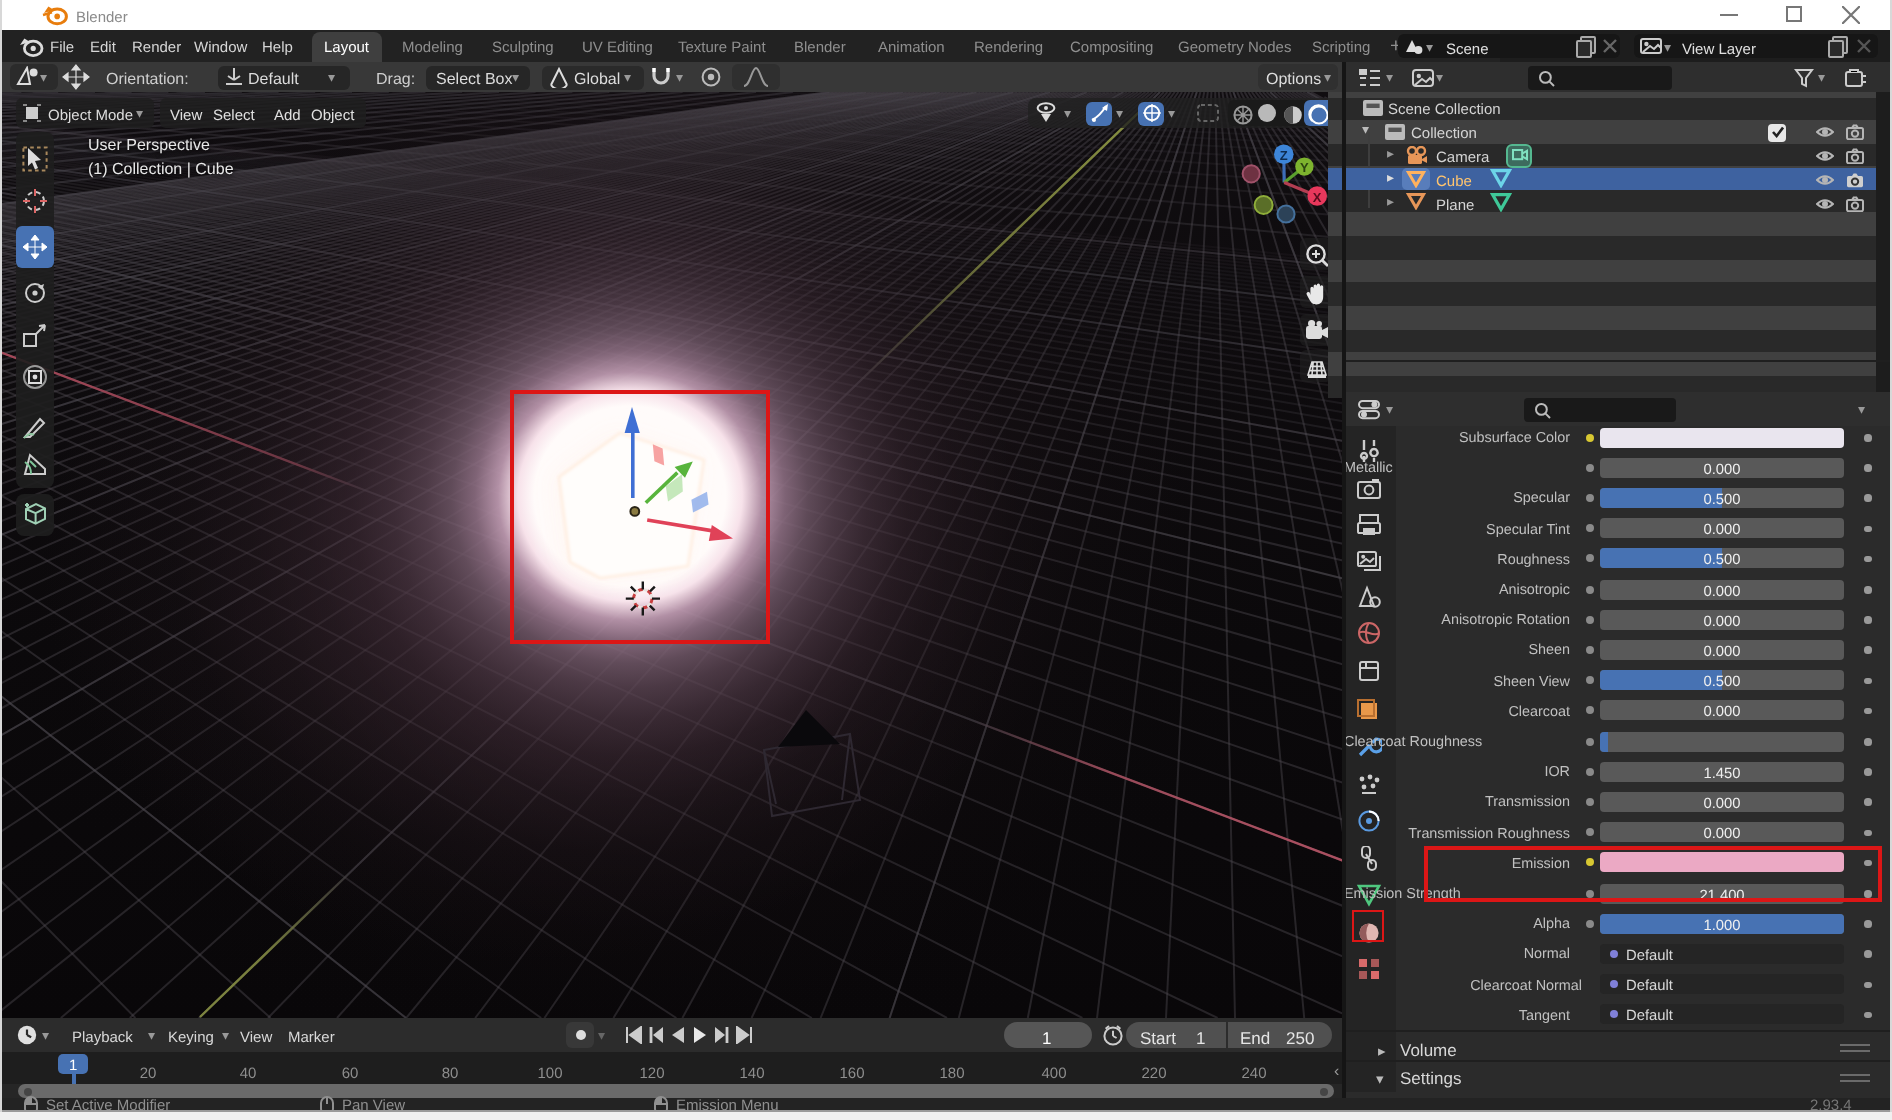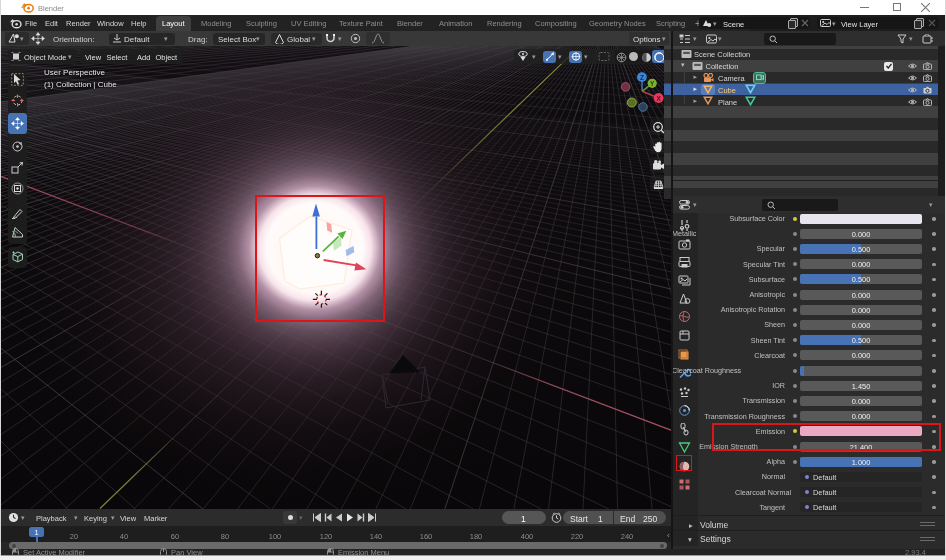--- a/index.html
+++ b/index.html
@@ -858,21 +858,21 @@
     <div class="abs" style="left:128px;top:47.9px;width:122px;height:10px;background:#595959;border-radius:2px;overflow:hidden">
       <div class="abs" style="left:0;top:0;width:61.0px;height:10px;background:#4772b3"></div>
       <div class="abs txt" style="left:0;top:1px;width:122px;text-align:center;font-size:7.4px;color:#f0f0f0">0.500</div>
     </div>
     <div class="abs txt" style="left:0;top:63.6px;width:113px;text-align:right;font-size:7.2px;color:#c0c0c0">Specular Tint</div>
     <div class="abs" style="left:121px;top:66.1px;width:4px;height:4px;border-radius:50%;background:#8a8a8a"></div>
     <div class="abs" style="left:260px;top:66.6px;width:3.5px;height:3.5px;border-radius:50%;background:#999"></div>
     <div class="abs" style="left:128px;top:63.1px;width:122px;height:10px;background:#595959;border-radius:2px;overflow:hidden">
       <div class="abs txt" style="left:0;top:1px;width:122px;text-align:center;font-size:7.4px;color:#f0f0f0">0.000</div>
     </div>
-    <div class="abs txt" style="left:0;top:78.8px;width:113px;text-align:right;font-size:7.2px;color:#c0c0c0">Subsurface</div>
+    <div class="abs txt" style="left:0;top:78.8px;width:113px;text-align:right;font-size:7.2px;color:#c0c0c0">Roughness</div>
     <div class="abs" style="left:121px;top:81.3px;width:4px;height:4px;border-radius:50%;background:#8a8a8a"></div>
     <div class="abs" style="left:260px;top:81.8px;width:3.5px;height:3.5px;border-radius:50%;background:#999"></div>
     <div class="abs" style="left:128px;top:78.3px;width:122px;height:10px;background:#595959;border-radius:2px;overflow:hidden">
       <div class="abs" style="left:0;top:0;width:61.0px;height:10px;background:#4772b3"></div>
       <div class="abs txt" style="left:0;top:1px;width:122px;text-align:center;font-size:7.4px;color:#f0f0f0">0.500</div>
     </div>
     <div class="abs txt" style="left:0;top:94.0px;width:113px;text-align:right;font-size:7.2px;color:#c0c0c0">Anisotropic</div>
     <div class="abs" style="left:121px;top:96.5px;width:4px;height:4px;border-radius:50%;background:#8a8a8a"></div>
     <div class="abs" style="left:260px;top:97.0px;width:3.5px;height:3.5px;border-radius:50%;background:#999"></div>
     <div class="abs" style="left:128px;top:93.5px;width:122px;height:10px;background:#595959;border-radius:2px;overflow:hidden">
@@ -883,21 +883,21 @@
     <div class="abs" style="left:260px;top:112.2px;width:3.5px;height:3.5px;border-radius:50%;background:#999"></div>
     <div class="abs" style="left:128px;top:108.7px;width:122px;height:10px;background:#595959;border-radius:2px;overflow:hidden">
       <div class="abs txt" style="left:0;top:1px;width:122px;text-align:center;font-size:7.4px;color:#f0f0f0">0.000</div>
     </div>
     <div class="abs txt" style="left:0;top:124.4px;width:113px;text-align:right;font-size:7.2px;color:#c0c0c0">Sheen</div>
     <div class="abs" style="left:121px;top:126.9px;width:4px;height:4px;border-radius:50%;background:#8a8a8a"></div>
     <div class="abs" style="left:260px;top:127.4px;width:3.5px;height:3.5px;border-radius:50%;background:#999"></div>
     <div class="abs" style="left:128px;top:123.9px;width:122px;height:10px;background:#595959;border-radius:2px;overflow:hidden">
       <div class="abs txt" style="left:0;top:1px;width:122px;text-align:center;font-size:7.4px;color:#f0f0f0">0.000</div>
     </div>
-    <div class="abs txt" style="left:0;top:139.6px;width:113px;text-align:right;font-size:7.2px;color:#c0c0c0">Sheen Tint</div>
+    <div class="abs txt" style="left:0;top:139.6px;width:113px;text-align:right;font-size:7.2px;color:#c0c0c0">Sheen View</div>
     <div class="abs" style="left:121px;top:142.1px;width:4px;height:4px;border-radius:50%;background:#8a8a8a"></div>
     <div class="abs" style="left:260px;top:142.6px;width:3.5px;height:3.5px;border-radius:50%;background:#999"></div>
     <div class="abs" style="left:128px;top:139.1px;width:122px;height:10px;background:#595959;border-radius:2px;overflow:hidden">
       <div class="abs" style="left:0;top:0;width:61.0px;height:10px;background:#4772b3"></div>
       <div class="abs txt" style="left:0;top:1px;width:122px;text-align:center;font-size:7.4px;color:#f0f0f0">0.500</div>
     </div>
     <div class="abs txt" style="left:0;top:154.8px;width:113px;text-align:right;font-size:7.2px;color:#c0c0c0">Clearcoat</div>
     <div class="abs" style="left:121px;top:157.3px;width:4px;height:4px;border-radius:50%;background:#8a8a8a"></div>
     <div class="abs" style="left:260px;top:157.8px;width:3.5px;height:3.5px;border-radius:50%;background:#999"></div>
     <div class="abs" style="left:128px;top:154.3px;width:122px;height:10px;background:#595959;border-radius:2px;overflow:hidden">
@@ -925,21 +925,21 @@
     <div class="abs txt" style="left:0;top:215.6px;width:113px;text-align:right;font-size:7.2px;color:#c0c0c0">Transmission Roughness</div>
     <div class="abs" style="left:121px;top:218.1px;width:4px;height:4px;border-radius:50%;background:#8a8a8a"></div>
     <div class="abs" style="left:260px;top:218.6px;width:3.5px;height:3.5px;border-radius:50%;background:#999"></div>
     <div class="abs" style="left:128px;top:215.1px;width:122px;height:10px;background:#595959;border-radius:2px;overflow:hidden">
       <div class="abs txt" style="left:0;top:1px;width:122px;text-align:center;font-size:7.4px;color:#f0f0f0">0.000</div>
     </div>
     <div class="abs txt" style="left:0;top:230.8px;width:113px;text-align:right;font-size:7.2px;color:#c0c0c0">Emission</div>
     <div class="abs" style="left:121px;top:233.3px;width:4px;height:4px;border-radius:50%;background:#d8c832"></div>
     <div class="abs" style="left:260px;top:233.8px;width:3.5px;height:3.5px;border-radius:50%;background:#999"></div>
     <div class="abs" style="left:128px;top:230.3px;width:122px;height:10px;background:#eba9c4;border-radius:2px"></div>
-    <div class="abs txt" style="left:0;top:246.0px;width:113px;text-align:center;font-size:7.2px;color:#c0c0c0">Emission Strength</div>
+    <div class="abs txt" style="left:0;top:246.0px;width:113px;text-align:left;font-size:7.2px;color:#c0c0c0">Emission Strength</div>
     <div class="abs" style="left:121px;top:248.5px;width:4px;height:4px;border-radius:50%;background:#8a8a8a"></div>
     <div class="abs" style="left:260px;top:249.0px;width:3.5px;height:3.5px;border-radius:50%;background:#999"></div>
     <div class="abs" style="left:128px;top:245.5px;width:122px;height:10px;background:#595959;border-radius:2px;overflow:hidden">
       <div class="abs txt" style="left:0;top:1px;width:122px;text-align:center;font-size:7.4px;color:#f0f0f0">21.400</div>
     </div>
     <div class="abs txt" style="left:0;top:261.2px;width:113px;text-align:right;font-size:7.2px;color:#c0c0c0">Alpha</div>
     <div class="abs" style="left:121px;top:263.7px;width:4px;height:4px;border-radius:50%;background:#8a8a8a"></div>
     <div class="abs" style="left:260px;top:264.2px;width:3.5px;height:3.5px;border-radius:50%;background:#999"></div>
     <div class="abs" style="left:128px;top:260.7px;width:122px;height:10px;background:#595959;border-radius:2px;overflow:hidden">
       <div class="abs" style="left:0;top:0;width:122.0px;height:10px;background:#4772b3"></div>

